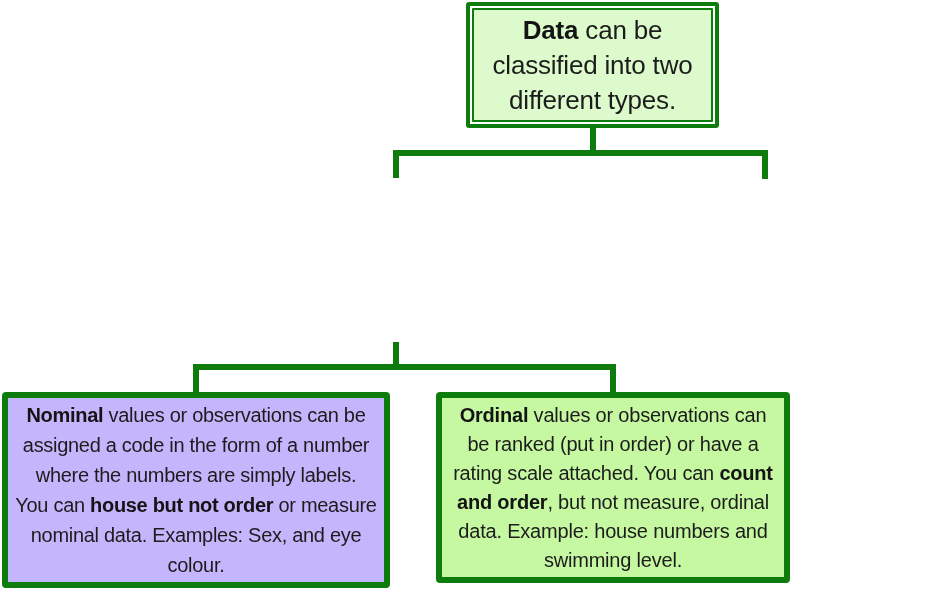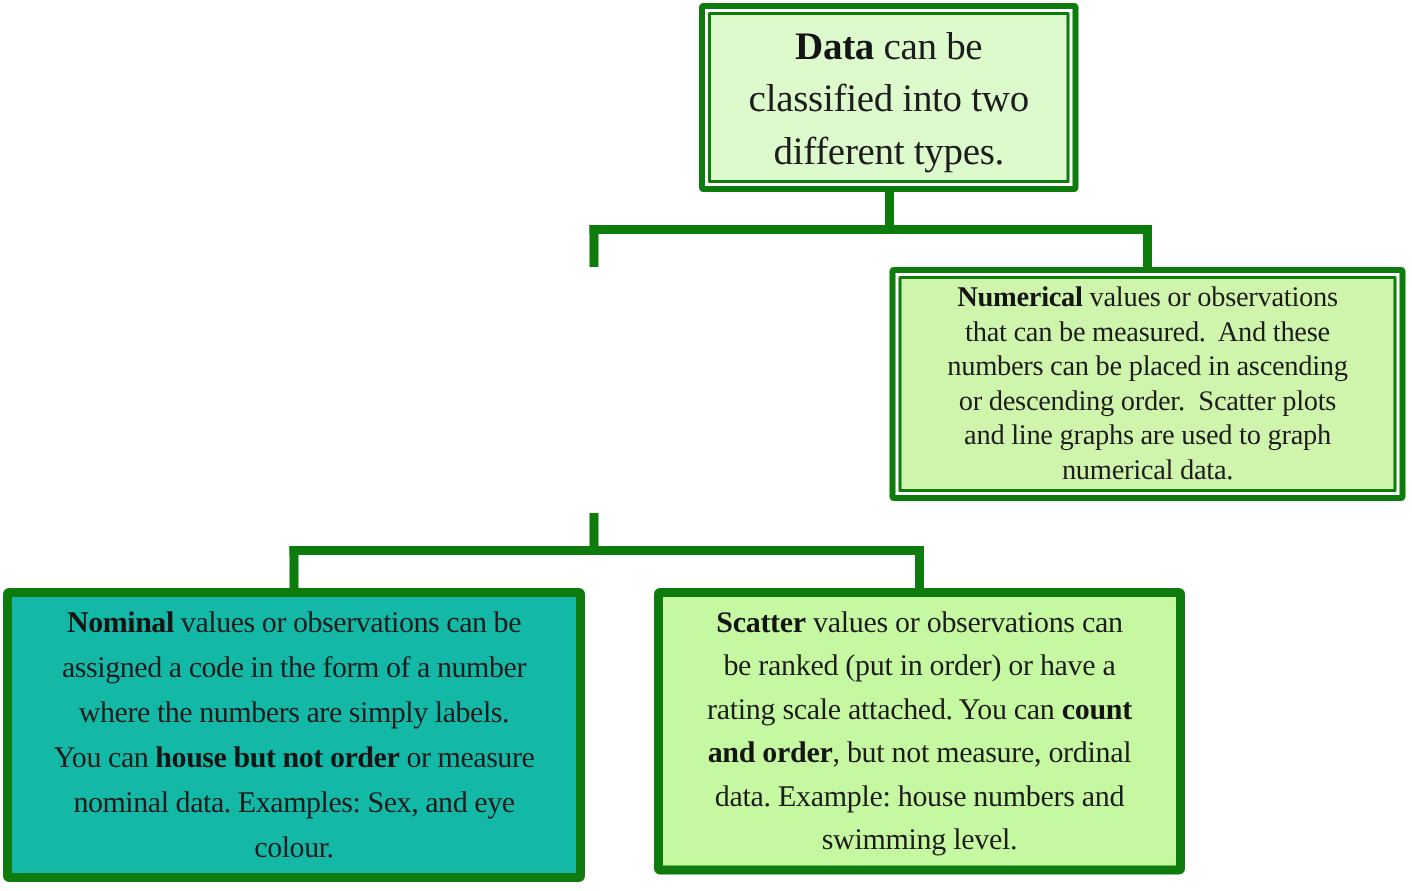--- a/index.html
+++ b/index.html
@@ -8,21 +8,20 @@
     background: #ffffff;
     font-family: "Liberation Sans", sans-serif;
   }
   .canvas {
     position: relative;
     width: 941px;
     height: 594px;
     background: #ffffff;
     overflow: hidden;
     color: #1c1c1c;
-    font-family: Liberation Serif, serif;
   }
   
   .line {
     position: absolute;
     background: #0d7c0d;
   }
   
   .dbox {
     position: absolute;
     box-sizing: border-box;
@@ -65,21 +64,21 @@
   #box-data .txt  { font-size: 26px; line-height: 35px; }
 
   #box-categorical        { left: 247px; top: 177px; width: 298px; height: 167px; }
   #box-categorical .inner { background: #cff5ad; padding: 0 2px; }
   #box-categorical .txt   { font-size: 19px; line-height: 25px; }
 
   #box-numerical        { left: 593px; top: 178px; width: 344px; height: 156px; }
   #box-numerical .inner { background: #cff5ad; padding: 0 2px; }
   #box-numerical .txt   { font-size: 19px; line-height: 23px; }
 
-  #box-nominal { left: 2px;   top: 392px; width: 388px; height: 196px; background: #14b8a6; padding: 0 0; }
+  #box-nominal { left: 2px;   top: 392px; width: 388px; height: 196px; background: #c4b5fd; padding: 0 0; }
   #box-nominal .txt { font-size: 20px; line-height: 30px; letter-spacing: -0.3px; }
 
   #box-ordinal { left: 436px; top: 392px; width: 354px; height: 191px; background: #c5f8a0; padding: 0 2px; }
   #box-ordinal .txt { font-size: 20px; line-height: 29px; }
 
   
   #stem-data       { left: 590px; top: 126px; width: 6px;   height: 30px; }
   #hbar-level2     { left: 393px; top: 150px; width: 375px; height: 6px;  }
   #drop-categorical{ left: 393px; top: 150px; width: 6px;   height: 28px; }
   #drop-numerical  { left: 762px; top: 150px; width: 6px;   height: 29px; }
@@ -106,42 +105,32 @@
 
   <div class="dbox" id="box-data">
     <div class="inner">
       <div class="txt"><b>Data</b><span> can be
 classified into two
 different types.</span></div>
     </div>
   </div>
 
 
-  <div class="dbox" id="box-numerical">
-    <div class="inner">
-      <div class="txt"><b>Numerical</b><span> values or observations
-that can be measured.  And these
-numbers can be placed in ascending
-or descending order.  Scatter plots
-and line graphs are used to graph
-numerical data.</span></div>
-    </div>
-  </div>
 
   <div class="sbox" id="box-nominal">
     <div class="txt"><b>Nominal</b><span> values or observations can be
 assigned a code in the form of a number
 where the numbers are simply labels.
 You can </span><b>house but not order</b><span> or measure
 nominal data. Examples: Sex, and eye
 colour.</span></div>
   </div>
 
   <div class="sbox" id="box-ordinal">
-    <div class="txt"><b>Scatter</b><span> values or observations can
+    <div class="txt"><b>Ordinal</b><span> values or observations can
 be ranked (put in order) or have a
 rating scale attached. You can </span><b>count
 and order</b><span>, but not measure, ordinal
 data. Example: house numbers and
 swimming level.</span></div>
   </div>
 
 </div>
 
 </body></html>

